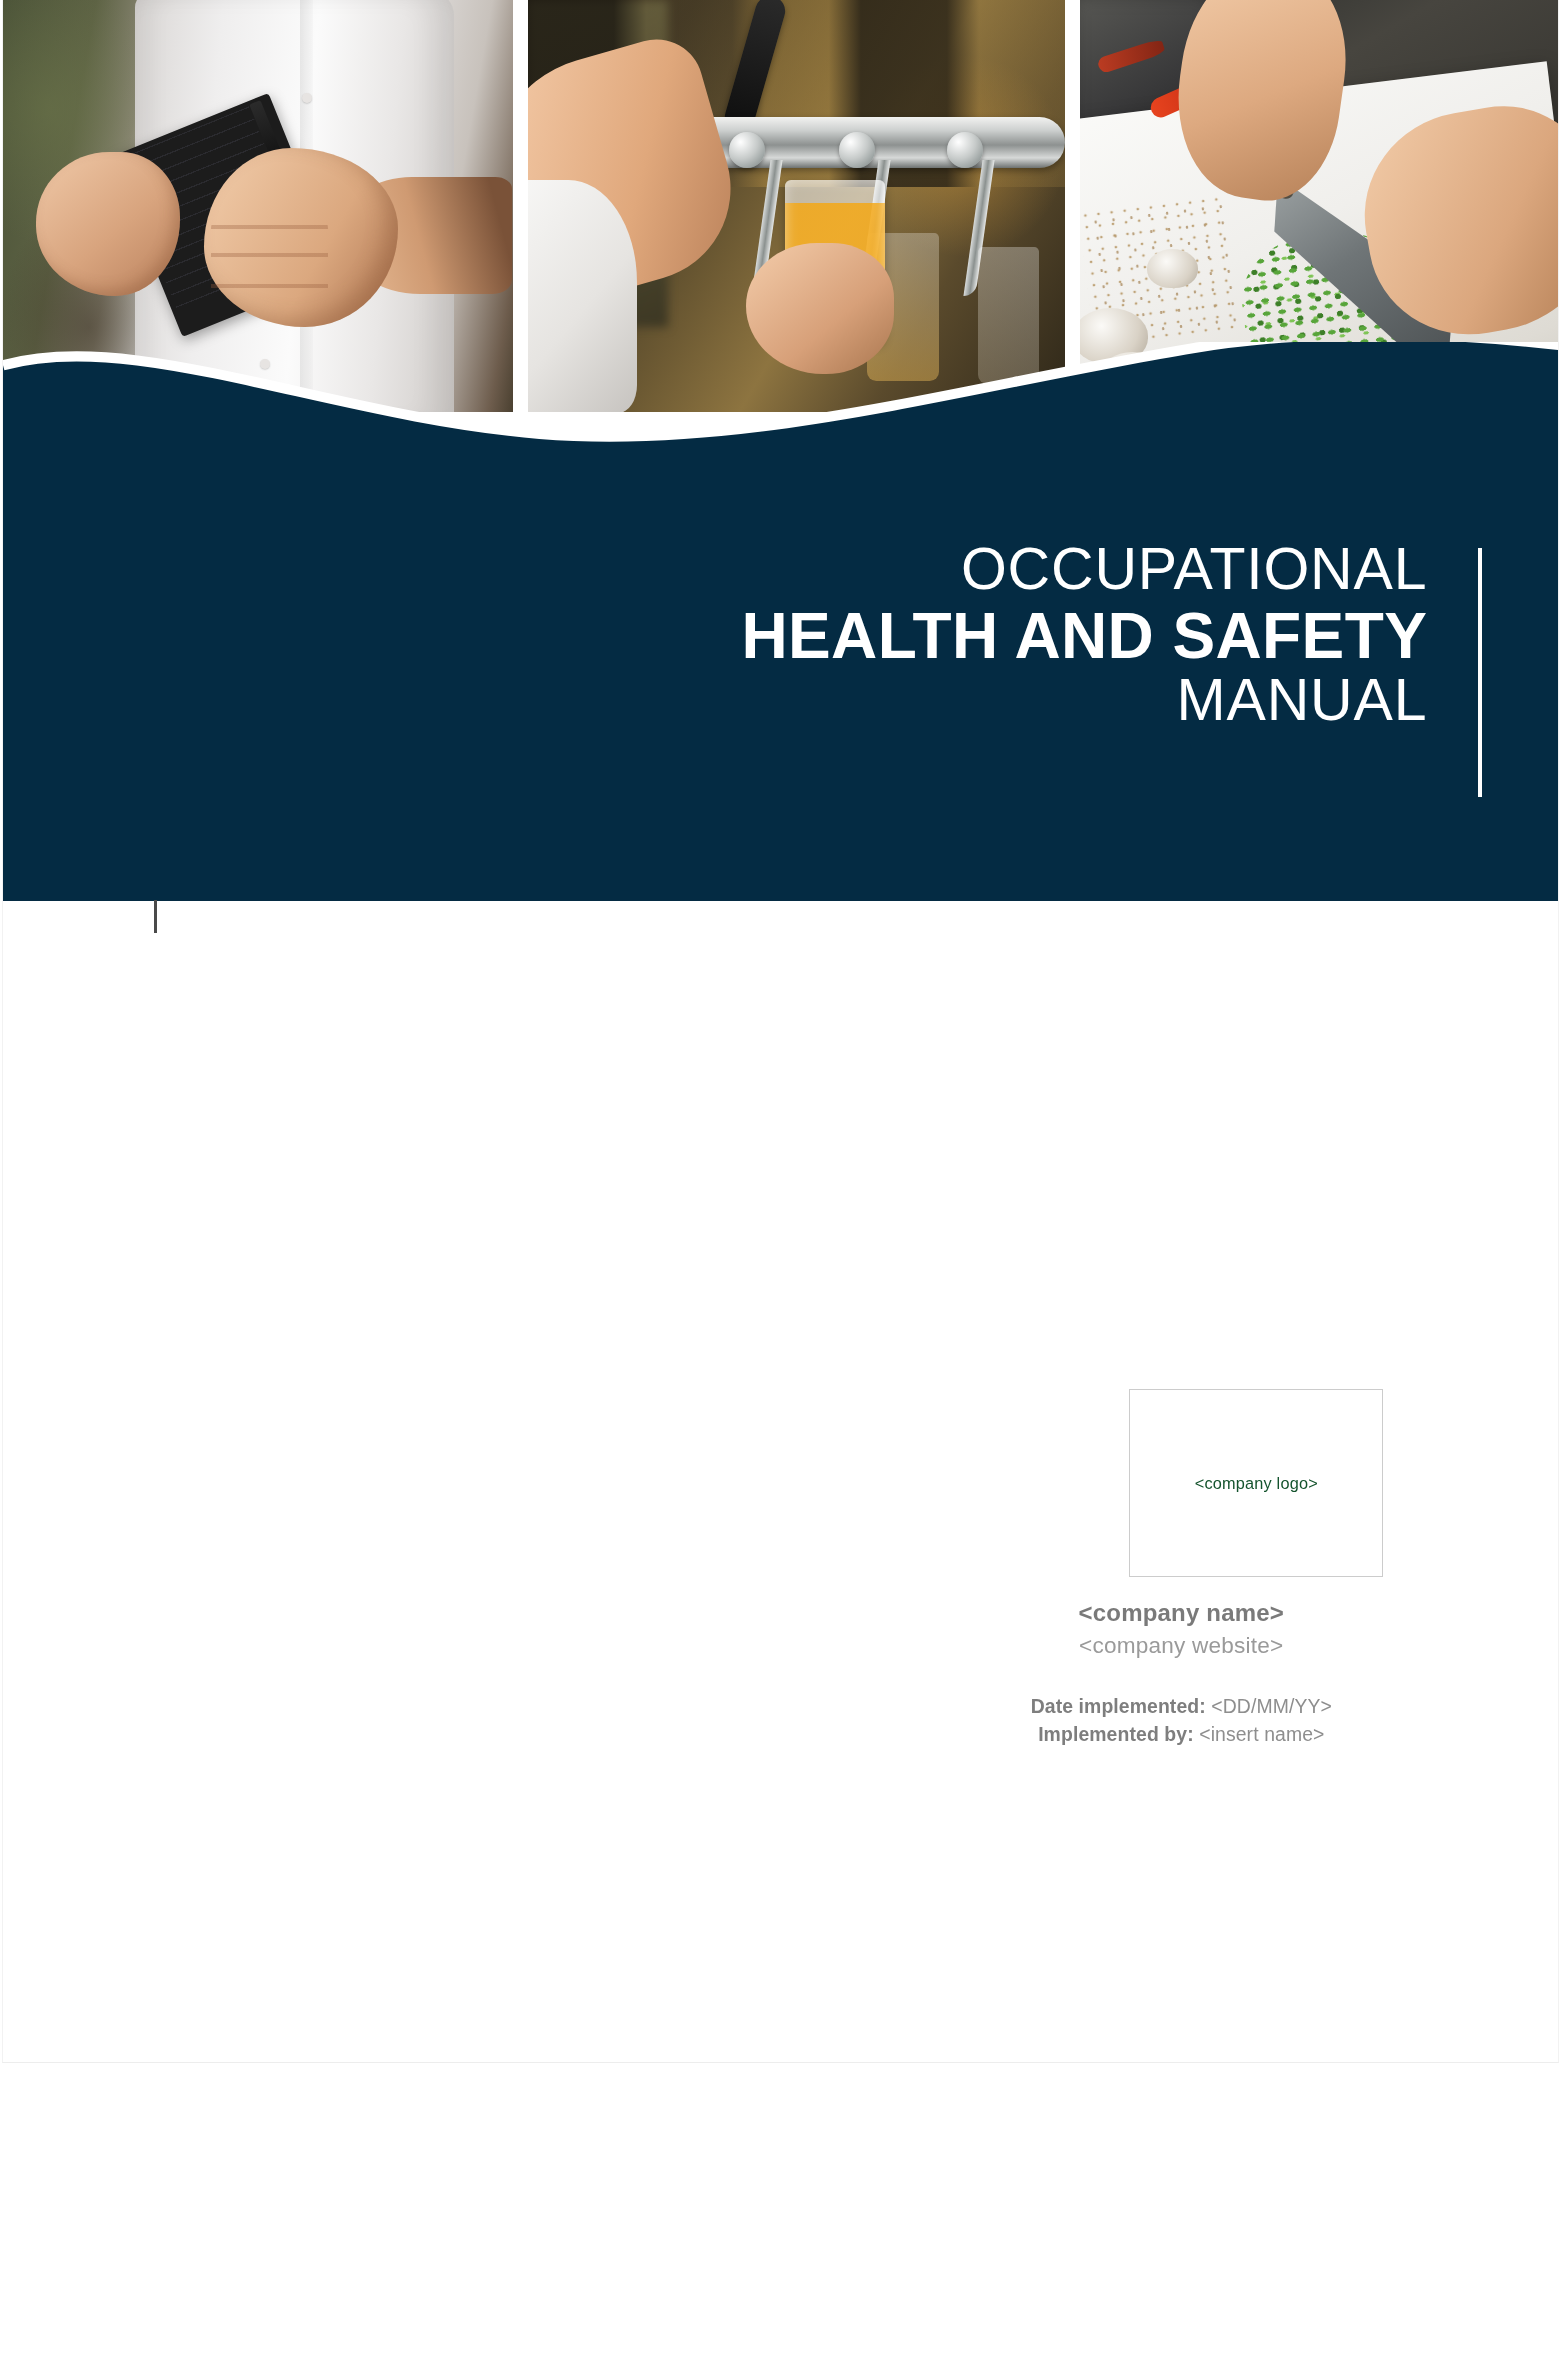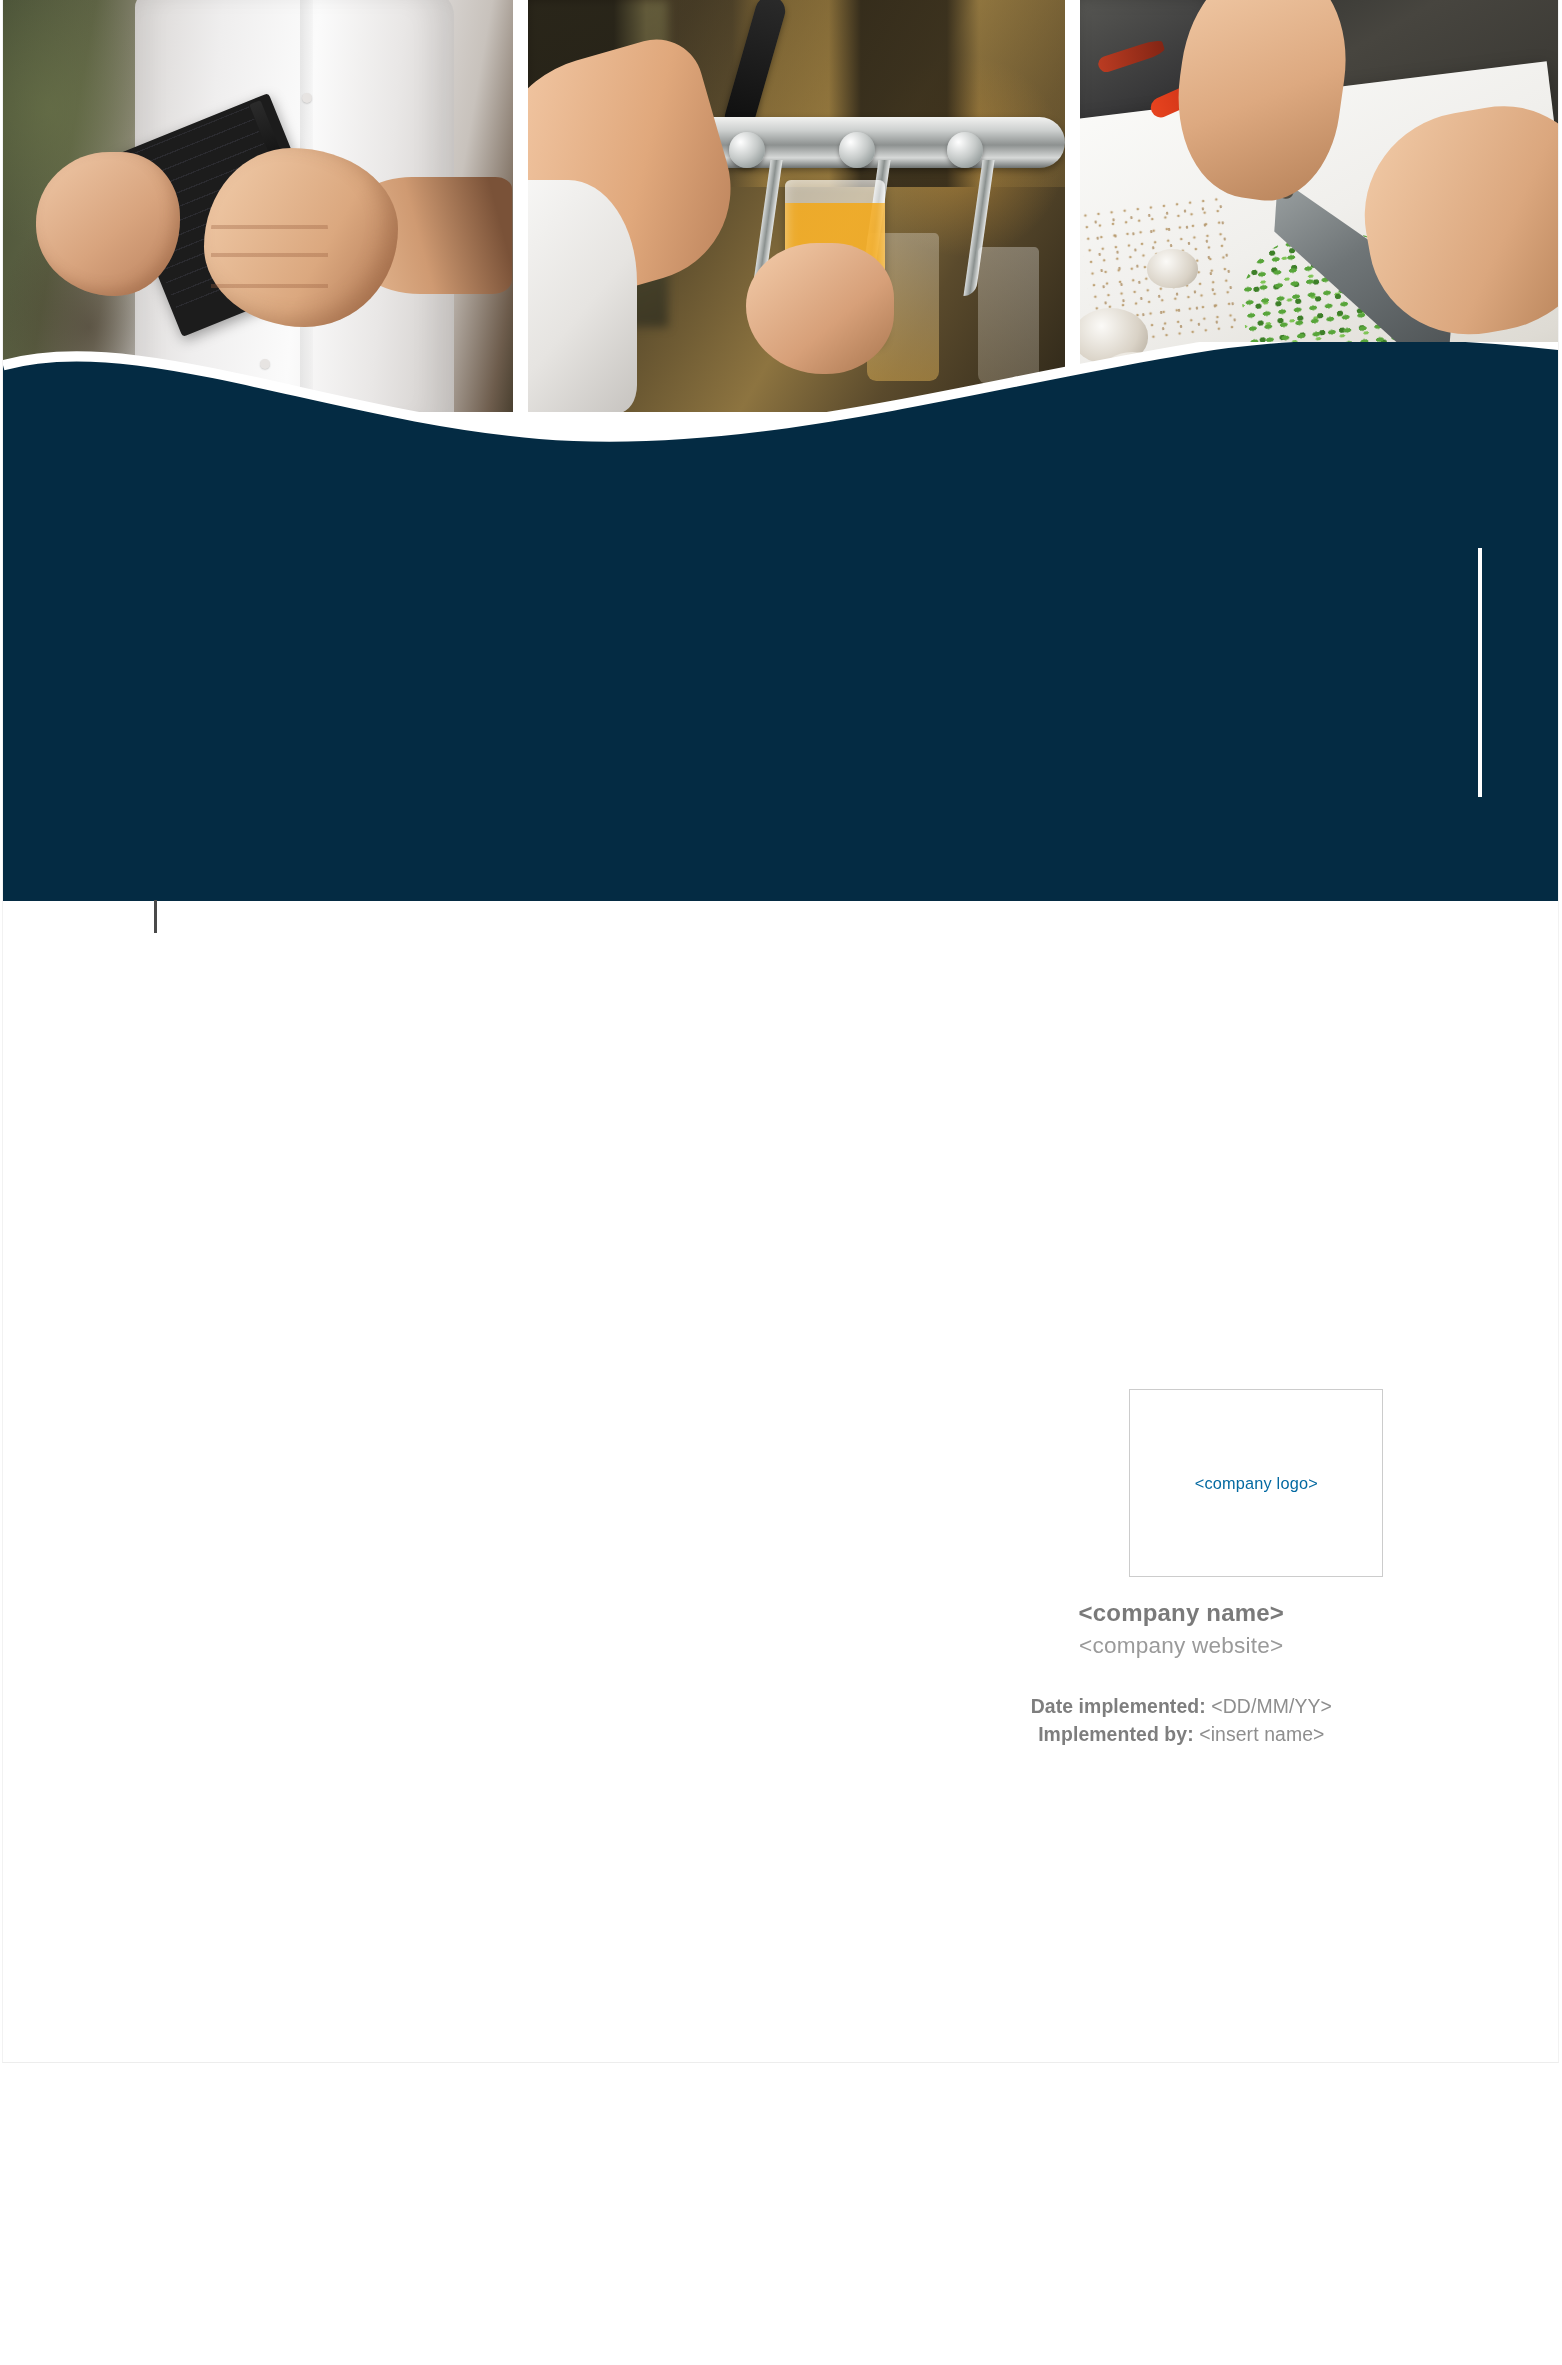--- a/index.html
+++ b/index.html
@@ -360,21 +360,21 @@
     margin: 0 0 0 193px;
     border: 1.6px solid #cccccc;
     background: #ffffff;
     display: flex;
     align-items: center;
     justify-content: center;
     box-sizing: border-box;
   }
   #logo-placeholder {
     font-size: 16.3px;
-    color: #0369a1;
+    color: #14532d;
     letter-spacing: 0.2px;
   }
   #company-name {
     margin-top: 22px;
     font-size: 24px;
     font-weight: 700;
     color: #7a7a7a;
     letter-spacing: 0.2px;
   }
   #company-website {
@@ -459,20 +459,25 @@
 
     </div>
 
     <div id="banner">
       <svg viewBox="0 0 2002 718" preserveAspectRatio="none" aria-hidden="true">
         <path d="M0,30 C170,-18 420,96 690,118 C960,140 1240,56 1530,8 C1700,-20 1880,-10 2002,4 L2002,718 L0,718 Z" fill="#042b43"></path>
         <path d="M0,30 C170,-18 420,96 690,118 C960,140 1240,56 1530,8 C1700,-20 1880,-10 2002,4" fill="none" stroke="#ffffff" stroke-width="13"></path>
       </svg>
     </div>
 
+    <div id="title-block">
+      <div class="t-line" id="t-occupational">OCCUPATIONAL</div>
+      <div class="t-line" id="t-main">HEALTH AND SAFETY</div>
+      <div class="t-line" id="t-manual">MANUAL</div>
+    </div>
     <div id="title-rule"></div>
 
     <div id="caret"></div>
 
     <div id="company-block">
 
       <div id="logo-box">
         <span id="logo-placeholder">&lt;company logo&gt;</span>
       </div>
 

